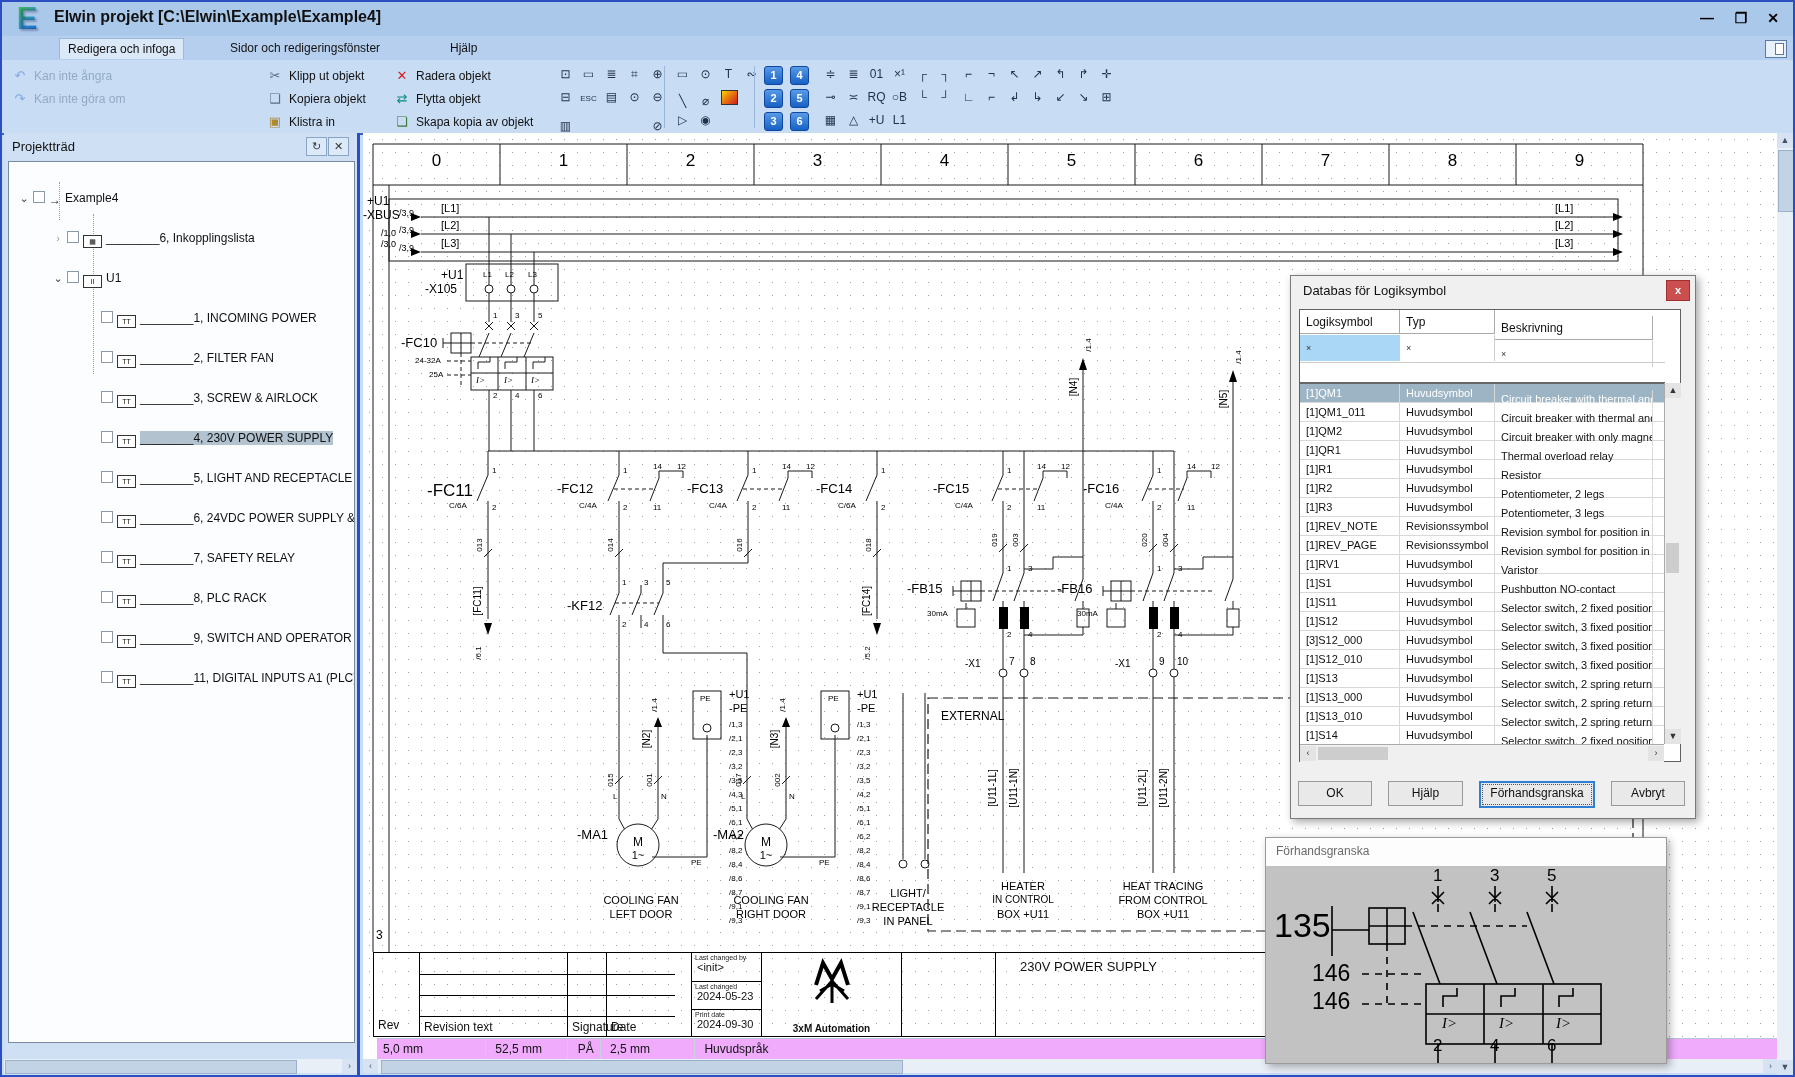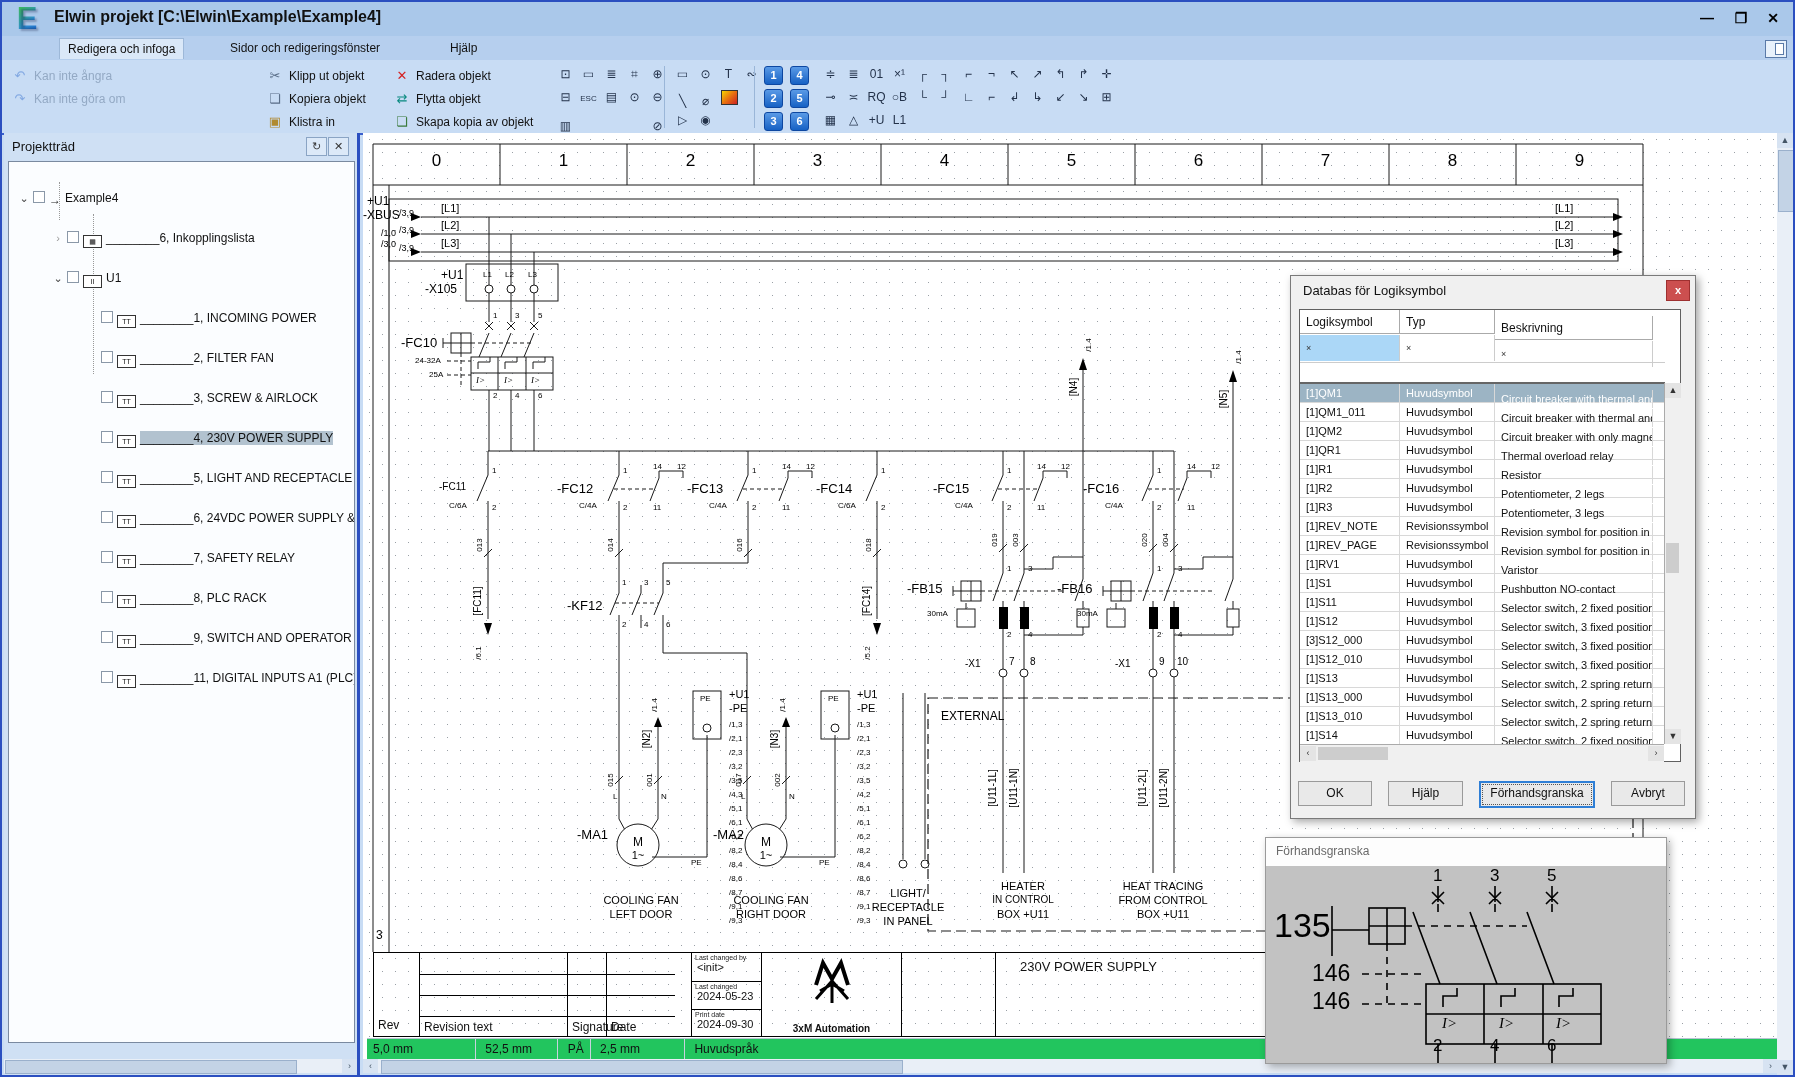--- a/index.html
+++ b/index.html
@@ -58,21 +58,21 @@
   .ruler-num{position:absolute;top:18px;width:127px;text-align:center;font-size:17px;color:#000;}
   .slabel{position:absolute;white-space:nowrap;color:#000;line-height:1;}
   
   #tblock{left:10px;top:819px;width:1270px;height:85px;border:1px solid #000;box-sizing:border-box;font-size:12px;}
   .tb{position:absolute;box-sizing:border-box;border-left:1px solid #000;height:100%;}
   .tbrow{position:absolute;left:0;width:100%;box-sizing:border-box;border-top:1px solid #000;}
   .cap{font-size:7px;color:#222;padding:1px 0 0 3px;}
   .val{font-size:11px;padding:0 0 0 5px;}
   #brand{position:absolute;left:0;bottom:2px;width:100%;text-align:center;font-size:10px;font-weight:bold;}
   
-  #cstatus{left:4px;top:905px;width:1415px;height:21px;background:#22c55e;border-top:1px solid #b7c3d2;font-size:12px;}
+  #cstatus{left:14px;top:905px;width:1415px;height:21px;background:#f0abfc;border-top:1px solid #b7c3d2;font-size:12px;}
   .sfield{display:inline-block;height:20px;line-height:20px;padding-left:6px;border-right:1px solid #c8d2de;vertical-align:top;}
   #chscroll{left:0;top:926px;width:1415px;height:14px;background:#e9eff7;}
   #chscroll .sarr{position:absolute;top:0;width:15px;height:14px;font-size:9px;line-height:14px;text-align:center;color:#456;background:#d7e3f2;}
   #chscroll .thumb{position:absolute;left:18px;top:1px;width:520px;height:12px;background:#c3d3e6;border:1px solid #9ab0cc;}
   #vscroll{right:0;top:131px;width:16px;height:942px;background:#e9eff7;}
   #vscroll .sarr{position:absolute;left:0;width:16px;height:15px;font-size:9px;line-height:15px;text-align:center;color:#456;background:#d7e3f2;}
   #vscroll .thumb{position:absolute;left:1px;top:17px;width:14px;height:60px;background:#c3d3e6;border:1px solid #9ab0cc;}
   
   #dialog{left:1288px;top:273px;width:404px;height:542px;background:#f0f0f0;border:1px solid #7a7a7a;box-shadow:3px 3px 8px rgba(0,0,0,.35);}
   #dtitle{left:12px;top:7px;font-size:13px;}
@@ -337,21 +337,21 @@
           <div class="slabel" style="left: 175px; top: 179px; font-size: 8px;">5</div>
           <div class="slabel" style="left: 38px; top: 203px; font-size: 13px;">-FC10</div>
           <div class="slabel" style="left: 52px; top: 224px; font-size: 8px;">24-32A</div>
           <div class="slabel" style="left: 66px; top: 238px; font-size: 8px;">25A</div>
           <div class="slabel" style="left: 113px; top: 243px; font-size: 9px; font-style: italic; font-family: &quot;Liberation Serif&quot;, serif;">I&gt;</div>
           <div class="slabel" style="left: 141px; top: 243px; font-size: 9px; font-style: italic; font-family: &quot;Liberation Serif&quot;, serif;">I&gt;</div>
           <div class="slabel" style="left: 168px; top: 243px; font-size: 9px; font-style: italic; font-family: &quot;Liberation Serif&quot;, serif;">I&gt;</div>
           <div class="slabel" style="left: 130px; top: 259px; font-size: 8px;">2</div>
           <div class="slabel" style="left: 152px; top: 259px; font-size: 8px;">4</div>
           <div class="slabel" style="left: 175px; top: 259px; font-size: 8px;">6</div>
-          <div class="slabel" style="left: 76px; top: 349px; font-size: 10px;">-FC11</div>
+          <div class="slabel" style="left: 64px; top: 349px; font-size: 17px;">-FC11</div>
           <div class="slabel" style="left: 86px; top: 369px; font-size: 8px;">C/6A</div>
           <div class="slabel" style="left: 129px; top: 334px; font-size: 8px;">1</div>
           <div class="slabel" style="left: 129px; top: 371px; font-size: 8px;">2</div>
           <div class="slabel" style="left: 194px; top: 349px; font-size: 13px;">-FC12</div>
           <div class="slabel" style="left: 216px; top: 369px; font-size: 8px;">C/4A</div>
           <div class="slabel" style="left: 260px; top: 334px; font-size: 8px;">1</div>
           <div class="slabel" style="left: 260px; top: 371px; font-size: 8px;">2</div>
           <div class="slabel" style="left: 290px; top: 330px; font-size: 8px;">14</div>
           <div class="slabel" style="left: 314px; top: 330px; font-size: 8px;">12</div>
           <div class="slabel" style="left: 290px; top: 371px; font-size: 8px;">11</div>

